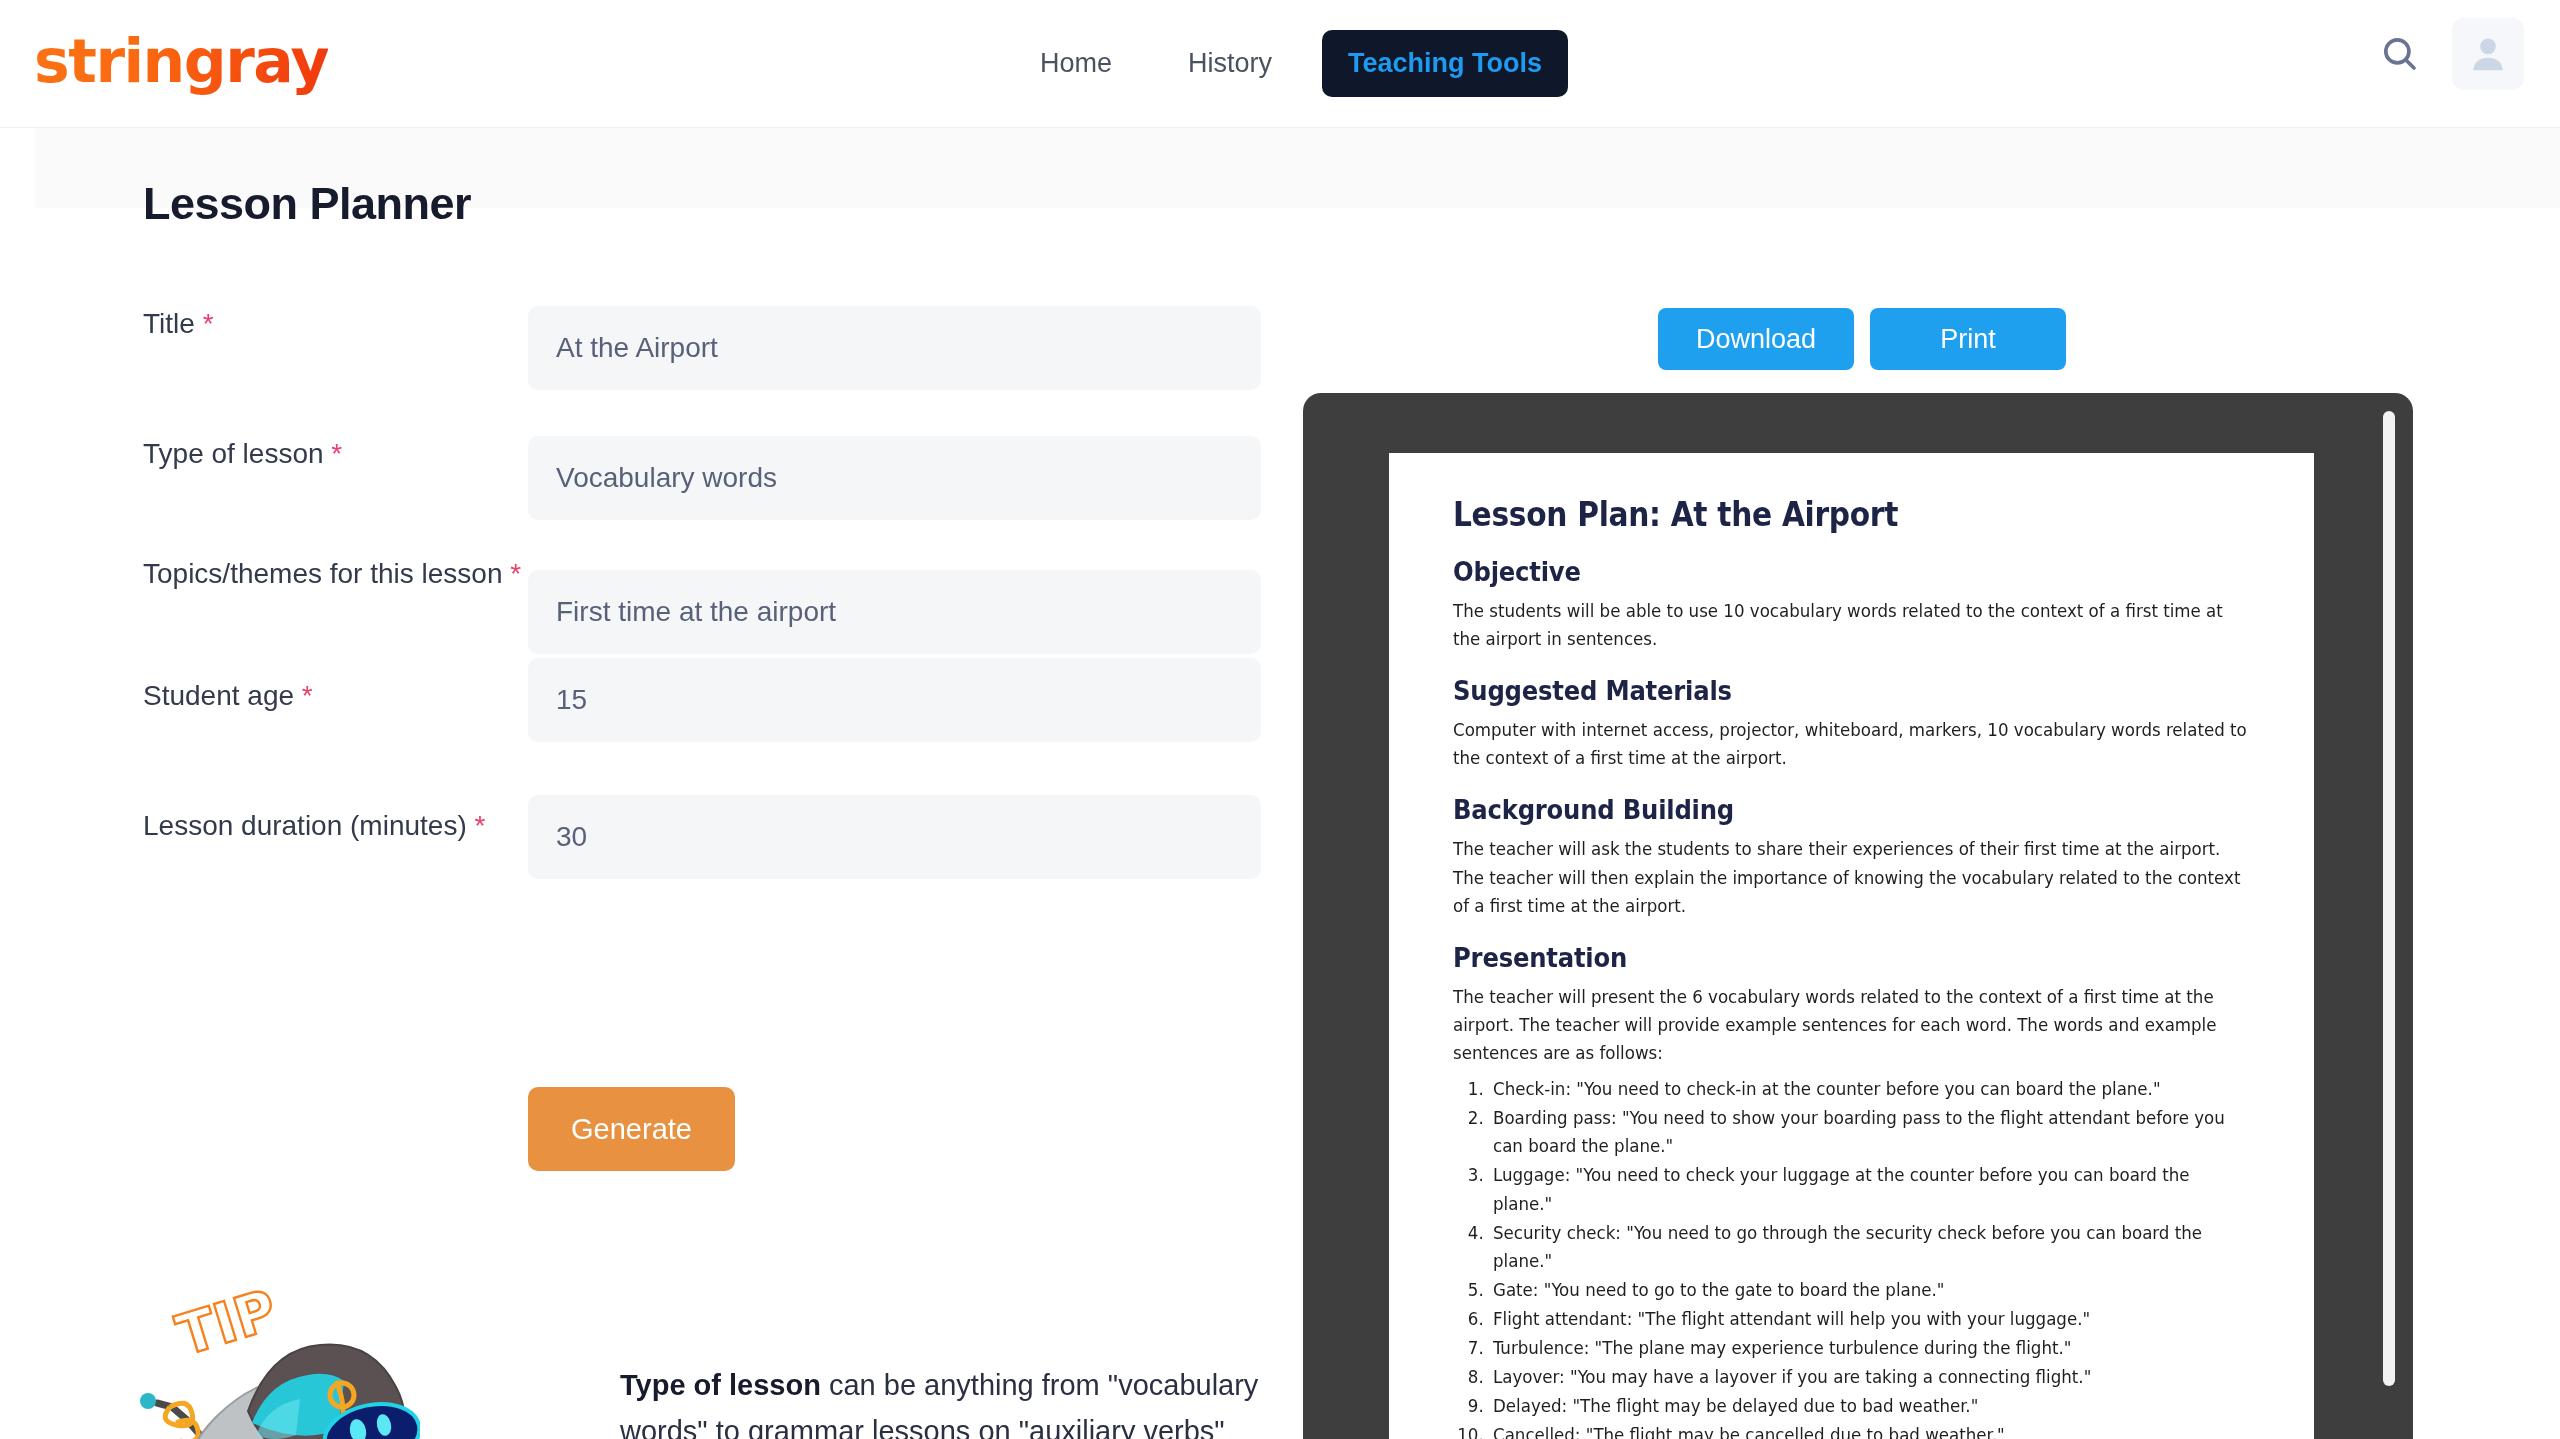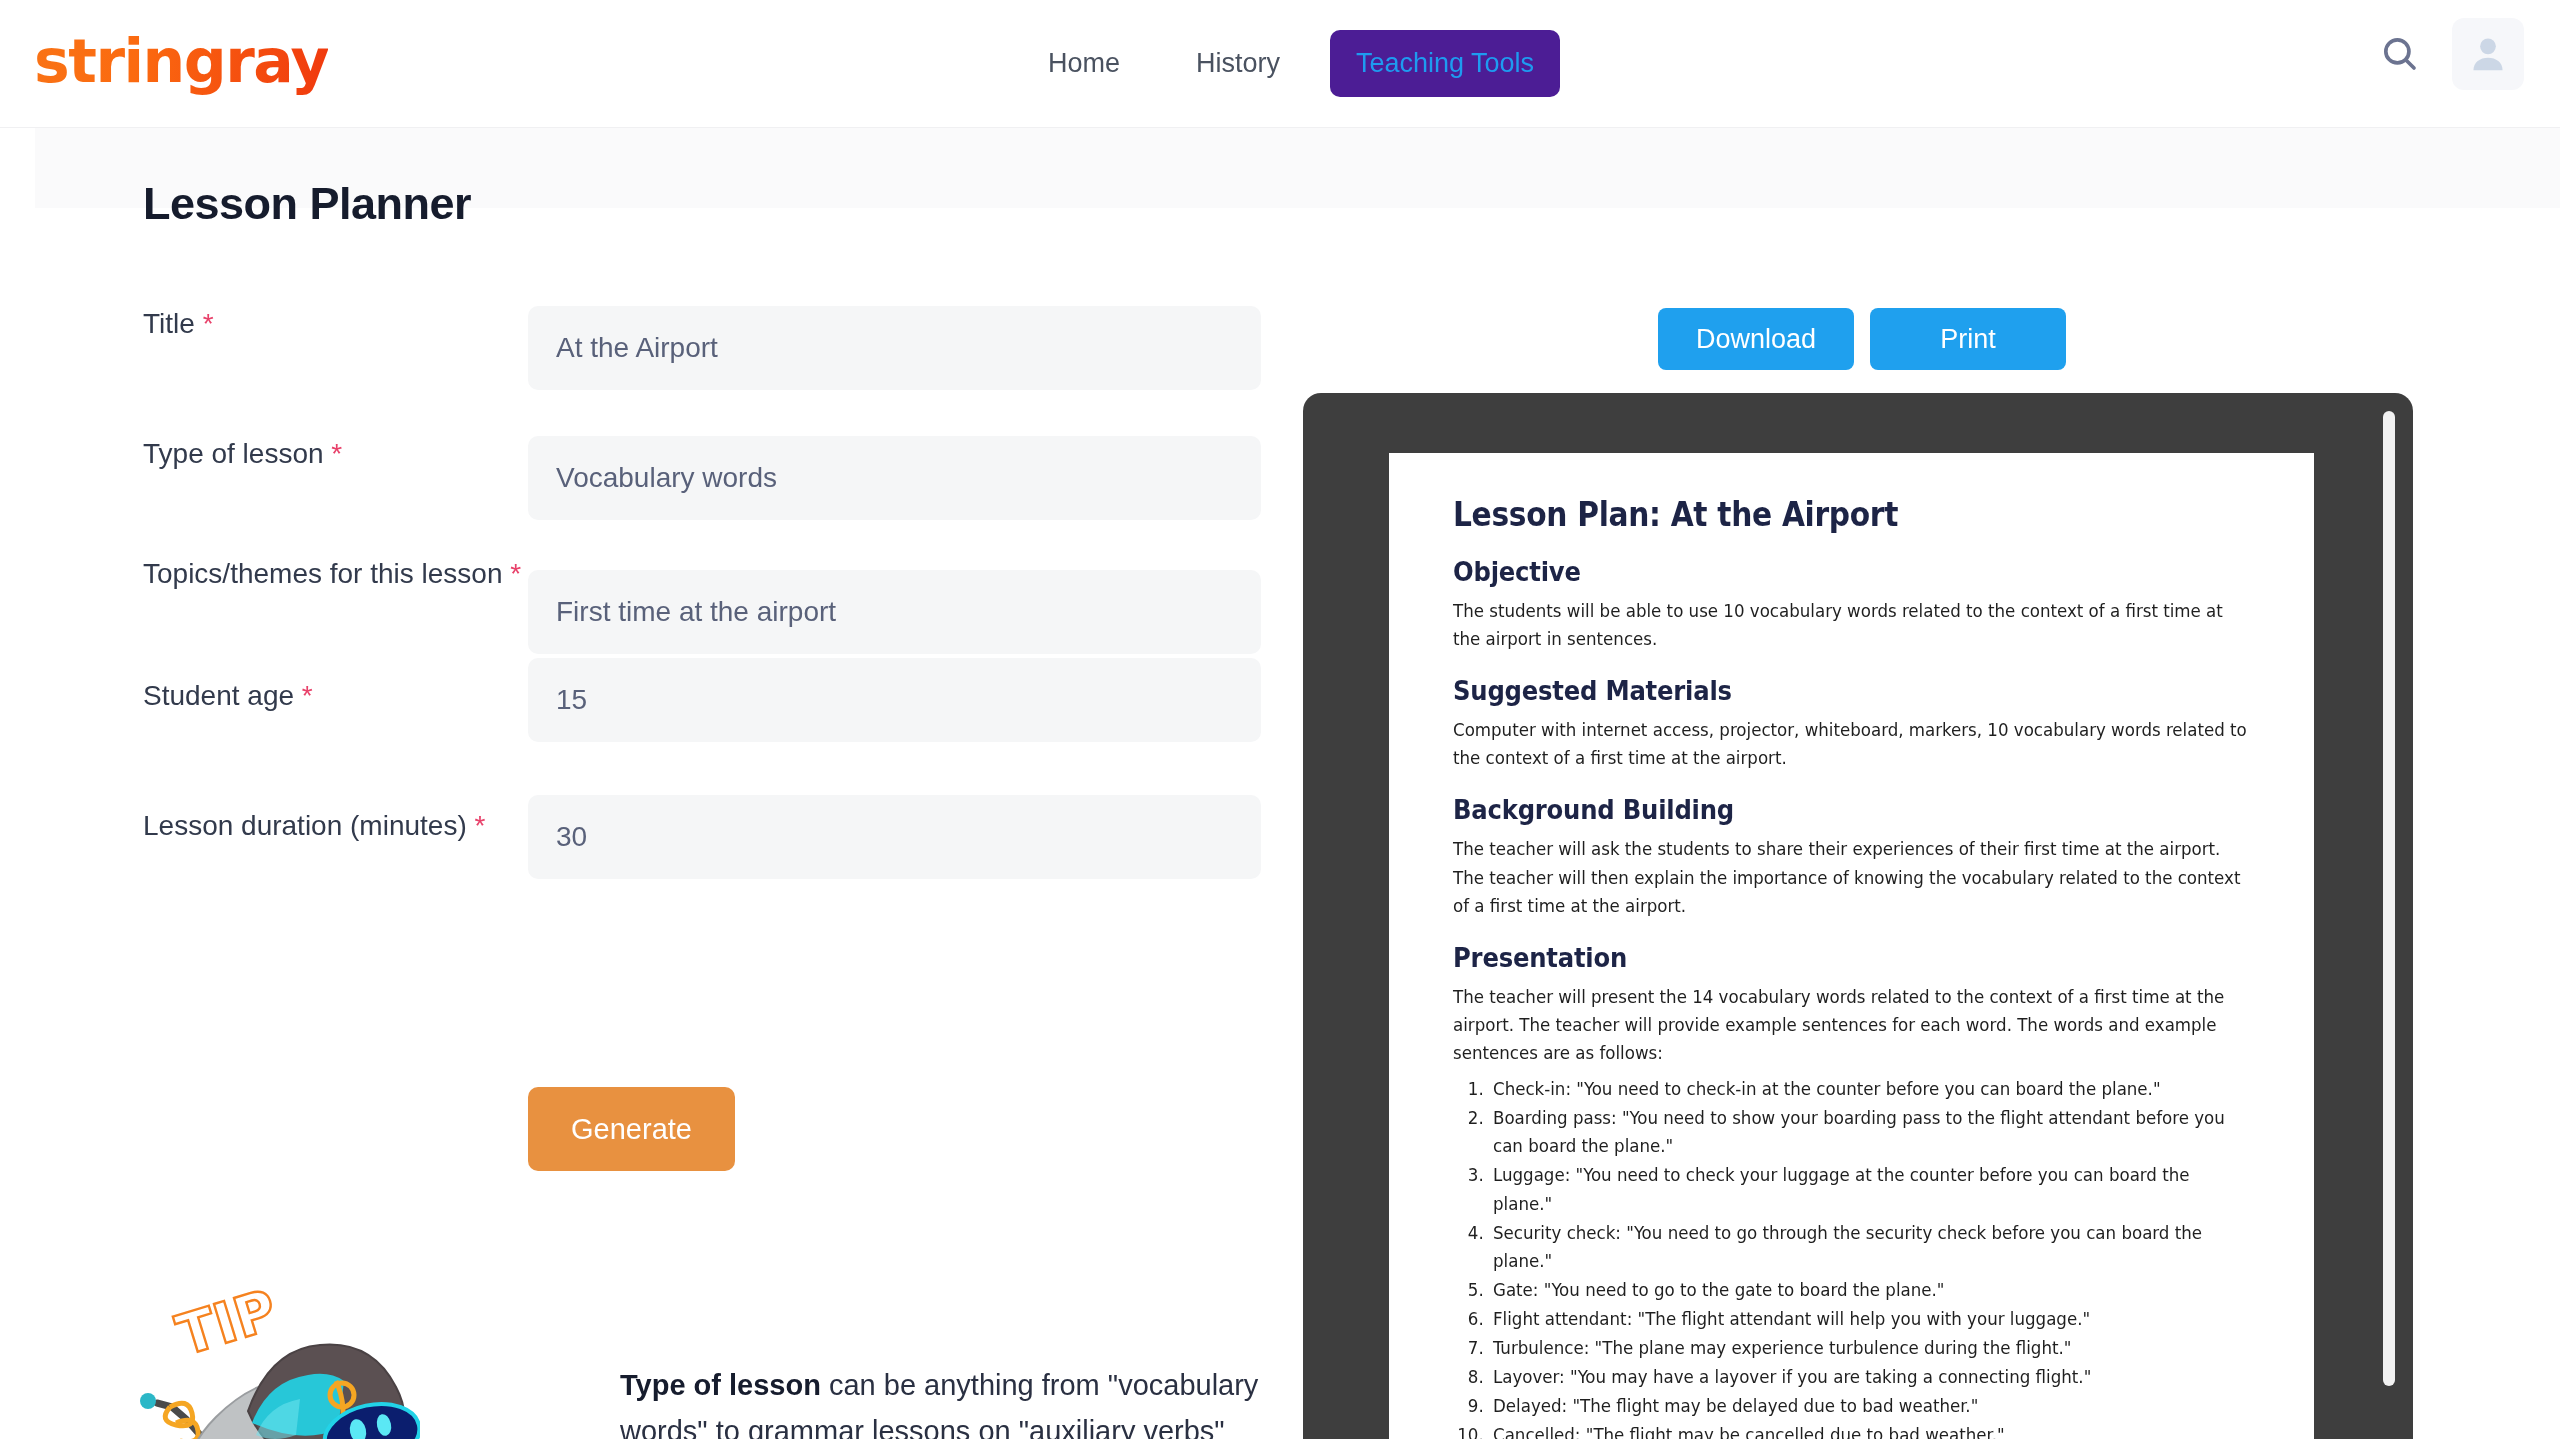--- a/index.html
+++ b/index.html
@@ -34,22 +34,22 @@
     gap: 0px;
     padding-left: 22px;
   }
   .nav-link {
     font-size: 27px; color: #4a5260;
     padding: 18px 26px; border-radius: 10px;
     cursor: pointer; white-space: nowrap;
   }
   .nav-link.spaced { margin-right: 24px; }
   .nav-link.active {
-    color: #1E9BF0; background: #4c1d95;
-    font-weight: 400;
+    color: #1E9BF0; background: #0f172a;
+    font-weight: 700;
   }
   .nav-right {
     position: absolute; right: 36px; top: 18px;
     display: flex; align-items: center; gap: 24px;
   }
   .search-btn {
     width: 56px; height: 56px;
     display: flex; align-items: center; justify-content: center;
     cursor: pointer;
   }
@@ -302,21 +302,21 @@
       <h2>Objective</h2>
       <p>The students will be able to use 10 vocabulary words related to the context of a first time at the airport in sentences.</p>
 
       <h2>Suggested Materials</h2>
       <p>Computer with internet access, projector, whiteboard, markers, 10 vocabulary words related to the context of a first time at the airport.</p>
 
       <h2>Background Building</h2>
       <p>The teacher will ask the students to share their experiences of their first time at the airport. The teacher will then explain the importance of knowing the vocabulary related to the context of a first time at the airport.</p>
 
       <h2>Presentation</h2>
-      <p>The teacher will present the 14 vocabulary words related to the context of a first time at the airport. The teacher will provide example sentences for each word. The words and example sentences are as follows:</p>
+      <p>The teacher will present the 6 vocabulary words related to the context of a first time at the airport. The teacher will provide example sentences for each word. The words and example sentences are as follows:</p>
 
       <ol>
         <li>Check-in: "You need to check-in at the counter before you can board the plane."</li>
         <li>Boarding pass: "You need to show your boarding pass to the flight attendant before you can board the plane."</li>
         <li>Luggage: "You need to check your luggage at the counter before you can board the plane."</li>
         <li>Security check: "You need to go through the security check before you can board the plane."</li>
         <li>Gate: "You need to go to the gate to board the plane."</li>
         <li>Flight attendant: "The flight attendant will help you with your luggage."</li>
         <li>Turbulence: "The plane may experience turbulence during the flight."</li>
         <li>Layover: "You may have a layover if you are taking a connecting flight."</li>

